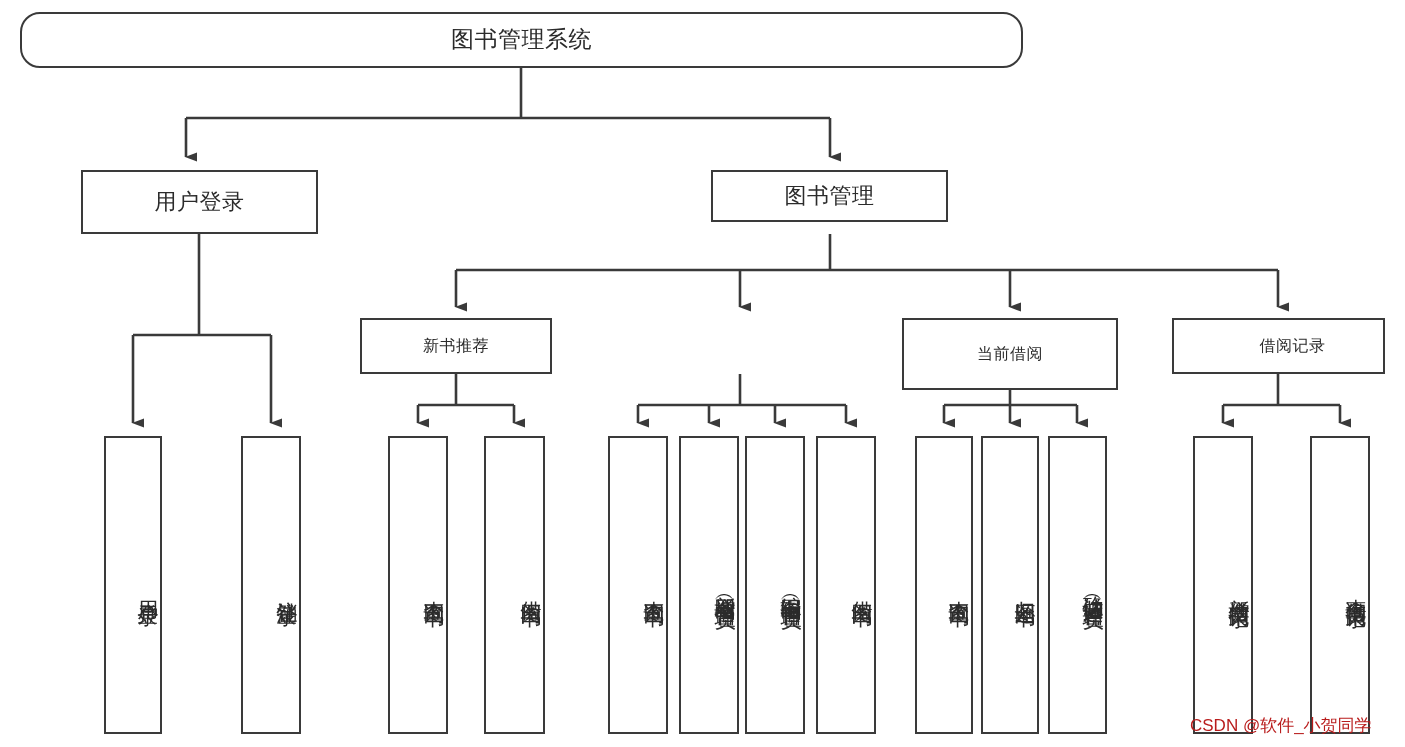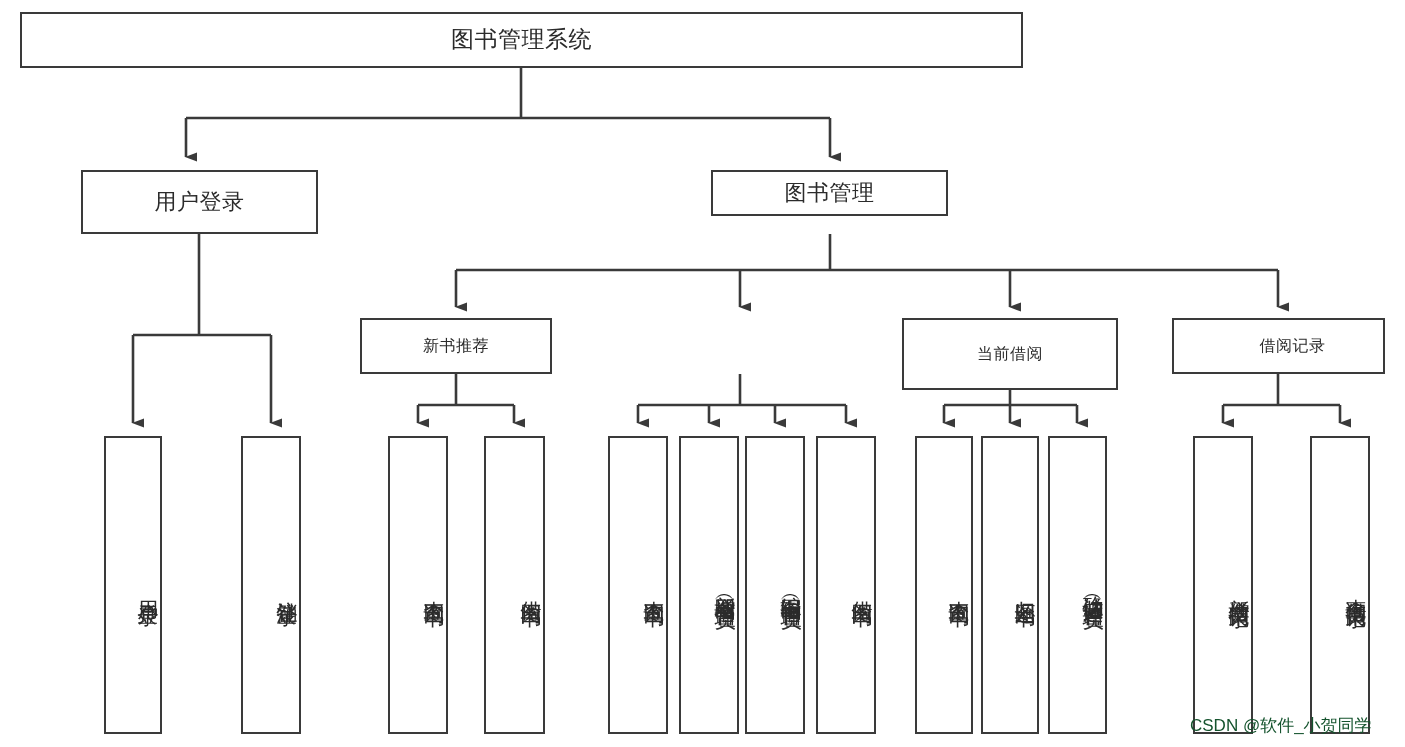--- a/index.html
+++ b/index.html
@@ -35,20 +35,21 @@
     justify-content: center;
     color: #2b2b2b;
     font-size: 21px;
     line-height: 1.18;
     letter-spacing: 0.5px;
     text-align: center;
     z-index: 2;
   }
   .node.root {
     font-size: 23px;
+    border-radius: 20px;
   }
   .node.lvl2 {
     font-size: 22px;
   }
   .node.lvl3 {
     font-size: 16px;
   }
   .node.leaf {
     font-size: 21px;
     writing-mode: vertical-rl;
@@ -59,21 +60,21 @@
     letter-spacing: 2px;
   }
   .node .label {
     display: block;
   }
   .watermark {
     position: absolute;
     left: 1190px;
     top: 714px;
     font-size: 17px;
-    color: #14532d;
+    color: #b91c1c;
     white-space: nowrap;
     z-index: 5;
     font-family: "Liberation Sans", "DejaVu Sans", sans-serif;
   }
 </style>
 </head>
 <body>
 
 <div id="canvas">
 
@@ -127,21 +128,21 @@
     </g>
   </svg>
 
   <div class="node root" style="left:20px; top:12px; width:1003px; height:56px;">
     <span class="label">图书管理系统</span>
   </div>
 
   <div class="node lvl2" style="left:81px; top:170px; width:237px; height:64px;">
     <span class="label">用户登录</span>
   </div>
-  <div class="node lvl2" style="left:711px; top:170px; width:237px; height:46px;">
+  <div class="node lvl2" style="left:711px; top:170px; width:237px; height:52px;">
     <span class="label">图书管理</span>
   </div>
 
   <div class="node lvl3" style="left:360px; top:318px; width:192px; height:56px;">
     <span class="label">新书推荐</span>
   </div>
   <div class="node lvl3" style="left:902px; top:318px; width:216px; height:72px;">
     <span class="label">当前借阅</span>
   </div>
   <div class="node lvl3" style="left:1172px; top:318px; width:213px; height:56px;padding-left:28px;">

